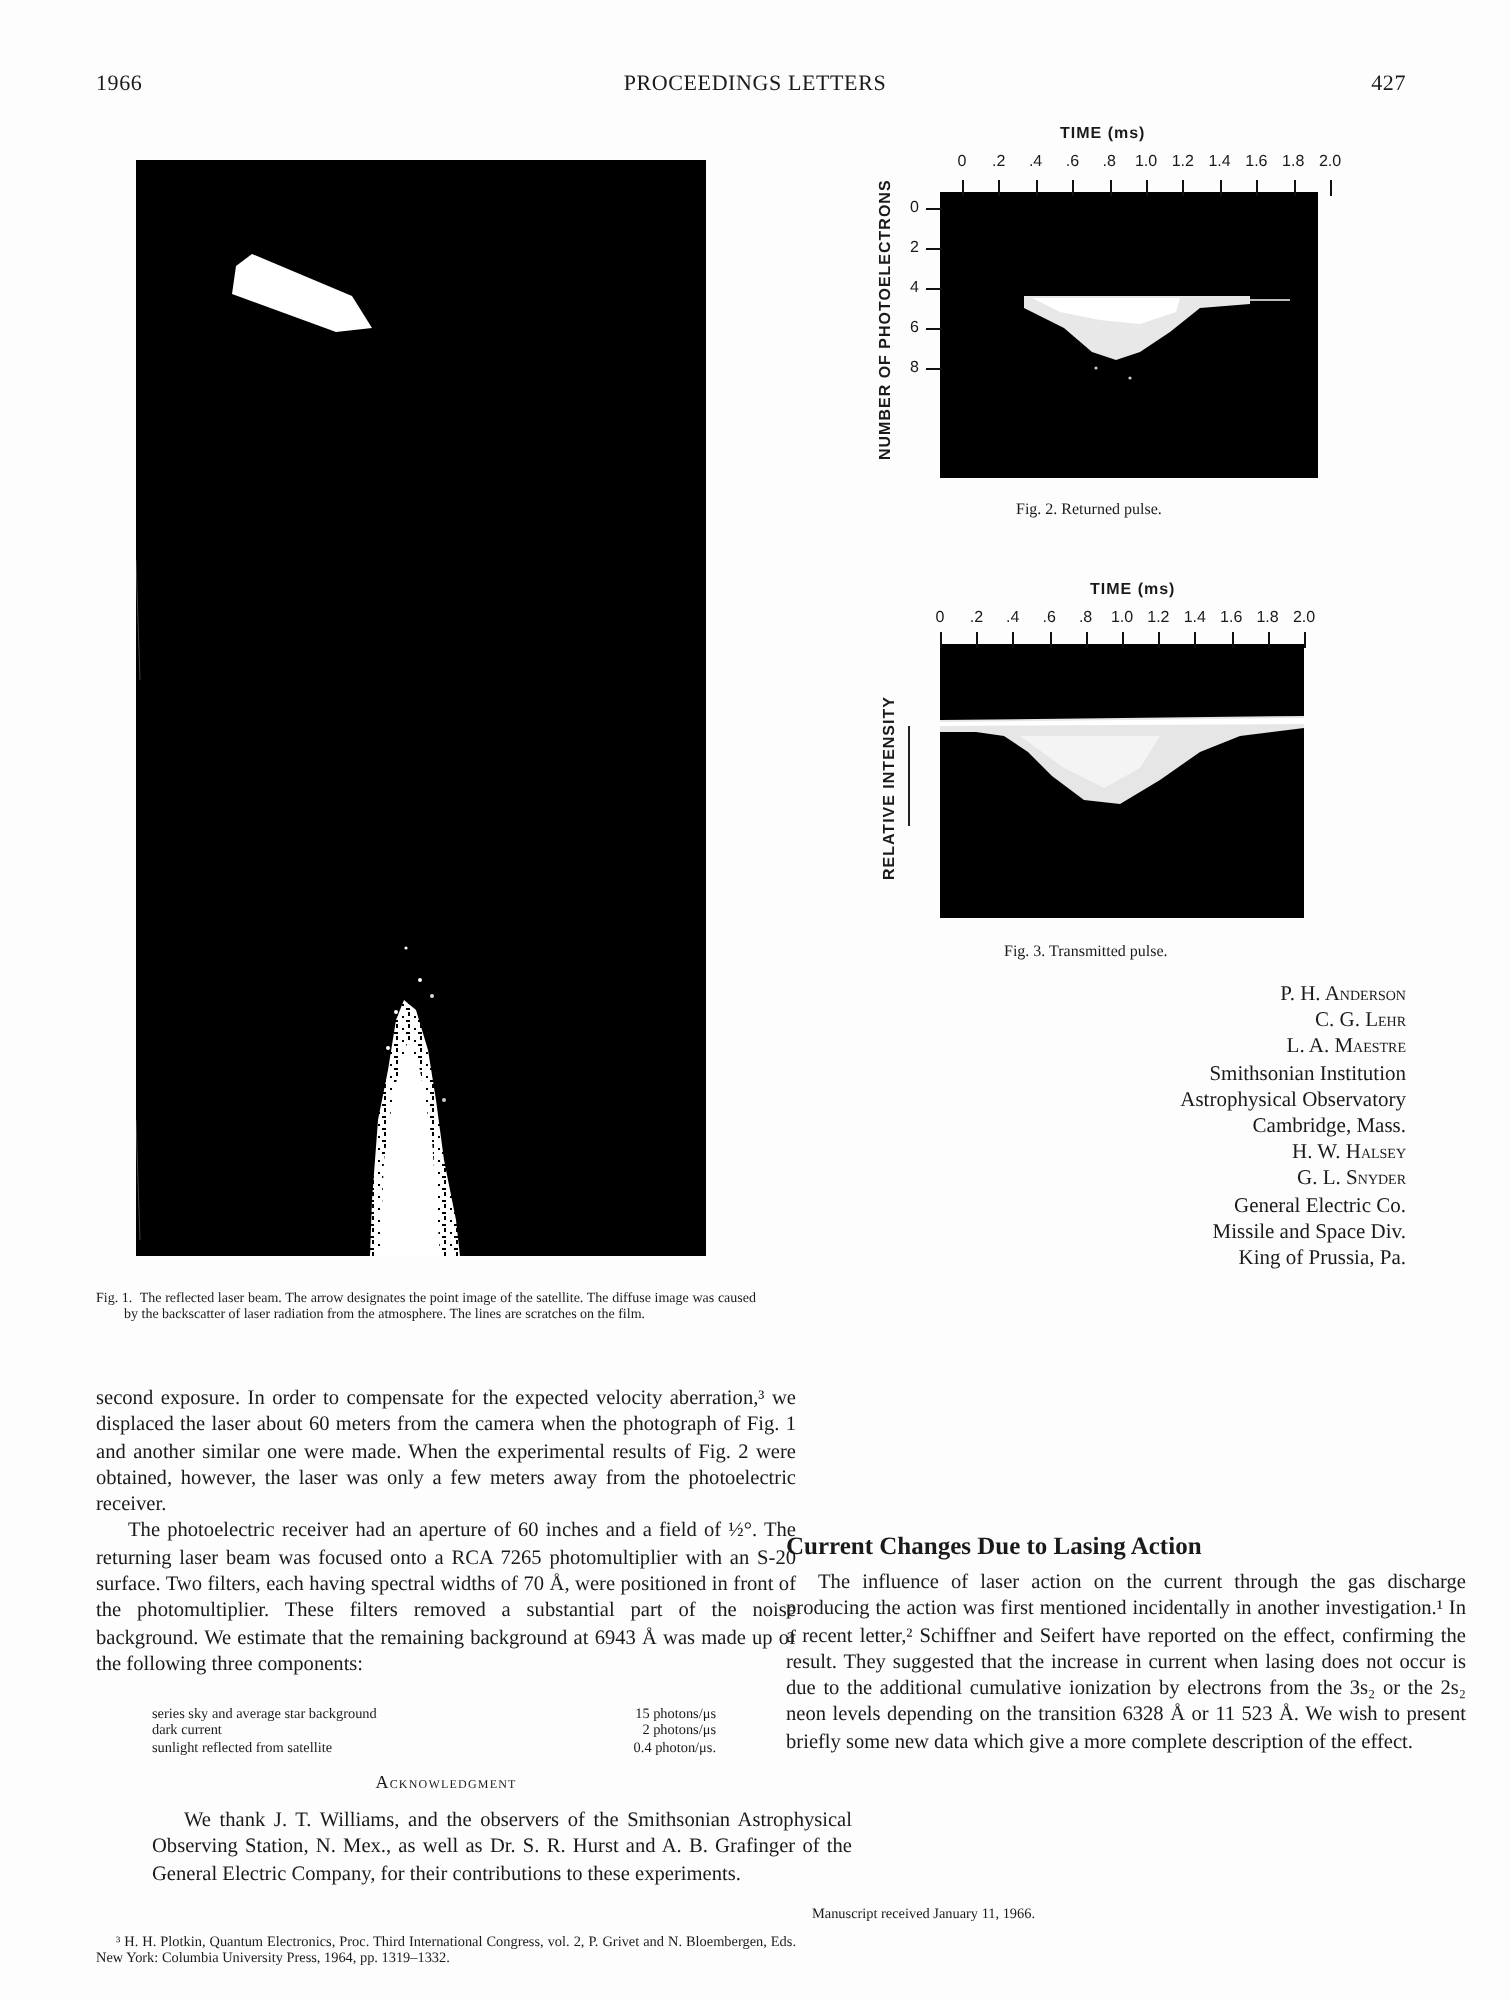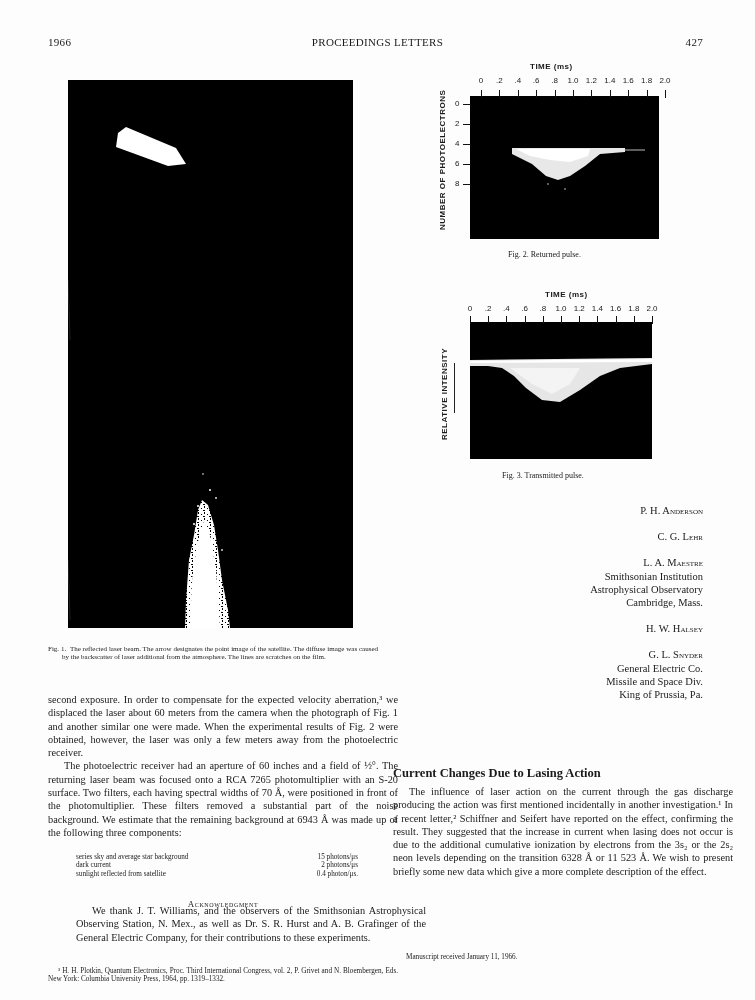--- a/index.html
+++ b/index.html
@@ -2,21 +2,21 @@
 <html><head>
 <meta charset="utf-8">
 <style>
   html, body { margin: 0; padding: 0; background: #fdfdfd; }
   body {
     width: 755px; height: 1000px; position: relative; overflow: hidden;
     font-family: "Liberation Serif", "DejaVu Serif", serif; color: #1a1a1a;
   }
   .abs { position: absolute; }
   .running-head { top: 36px; font-size: 11px; letter-spacing: 0.3px; }
-  .sc { font-variant: small-caps; margin-top: 13px; }
+  .sc { font-variant: small-caps; }
 
   
   #fig1 { left: 68px; top: 80px; width: 285px; height: 548px; background: #000; overflow: hidden; }
   #fig1 svg { display: block; }
   .fig1-caption { left: 48px; top: 645px; width: 330px; font-size: 7px; line-height: 8px; text-align: justify; }
   .fig1-caption .lead { text-indent: -14px; padding-left: 14px; display: block; }
 
   
   .axis-title { font-family: "Liberation Sans", "DejaVu Sans", sans-serif; font-size: 8px; font-weight: bold; letter-spacing: 0.5px; }
   .tick-label { font-family: "Liberation Sans", "DejaVu Sans", sans-serif; font-size: 8px; position: absolute; transform: translateX(-50%); white-space: nowrap; }
@@ -73,21 +73,21 @@
     <circle cx="148" cy="418" r="1" fill="#ddd"></circle>
     <circle cx="126" cy="444" r="1" fill="#fff"></circle>
     <circle cx="154" cy="470" r="1" fill="#ccc"></circle>
 
     <line x1="0" y1="200" x2="2" y2="260" stroke="#444" stroke-width="0.5"></line>
     <line x1="0" y1="480" x2="2" y2="540" stroke="#444" stroke-width="0.5"></line>
   </svg>
 </div>
 
 <div class="abs fig1-caption">
-  <span class="lead"><span>Fig. 1.</span>&nbsp;&nbsp;<span>The reflected laser beam. The arrow designates the point image of the satellite. The diffuse image was caused by the backscatter of laser additional from the atmosphere. The lines are scratches on the film.</span></span>
+  <span class="lead"><span>Fig. 1.</span>&nbsp;&nbsp;<span>The reflected laser beam. The arrow designates the point image of the satellite. The diffuse image was caused by the backscatter of laser radiation from the atmosphere. The lines are scratches on the film.</span></span>
 </div>
 
 <div class="abs" style="left:430px;top:60px;width:240px;height:200px;">
   <div class="abs axis-title" style="left:100px;top:2px;">TIME (ms)</div>
   <div id="fig2-xticks"></div>
   <div class="plot" style="left:40px;top:36px;width:189px;height:143px;">
     <svg width="189" height="143" viewBox="0 0 189 143">
       <rect width="189" height="143" fill="#000"></rect>
       <path d="M42,52 L155,52 L155,56 L130,58 L115,70 L100,80 L88,84 L76,80 L62,68 L50,62 L42,58 Z" fill="#e8e8e8"></path>
       <path d="M46,53 L120,53 L118,60 L100,66 L80,64 L60,60 Z" fill="#fff"></path>

